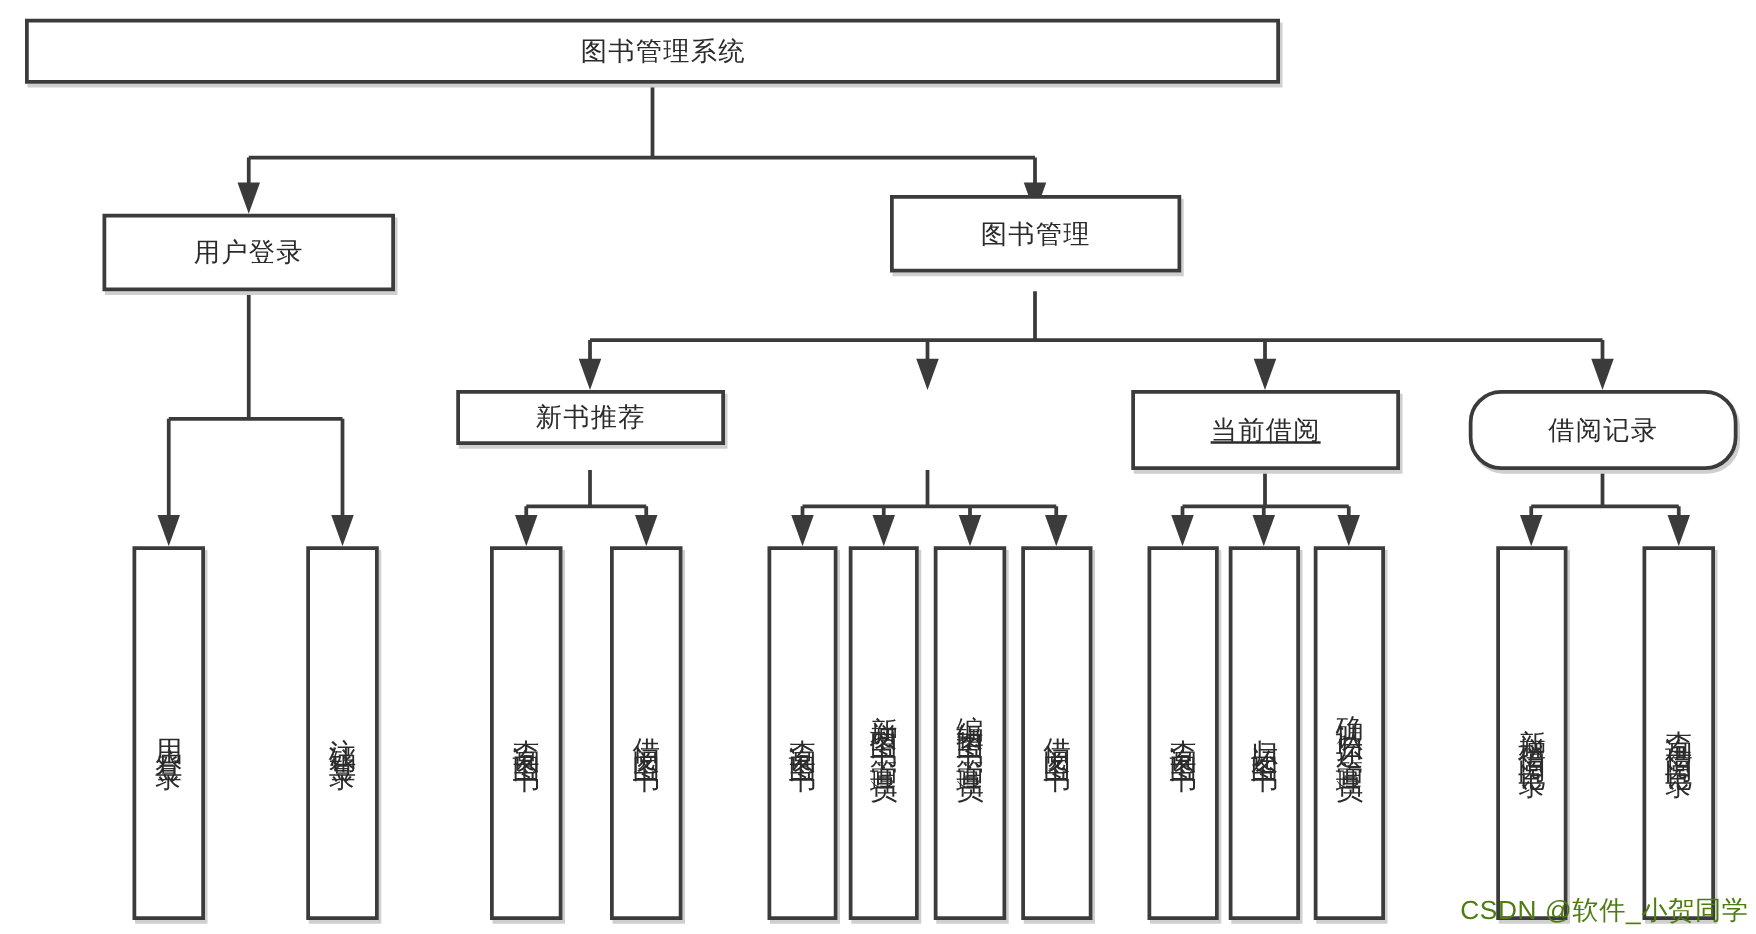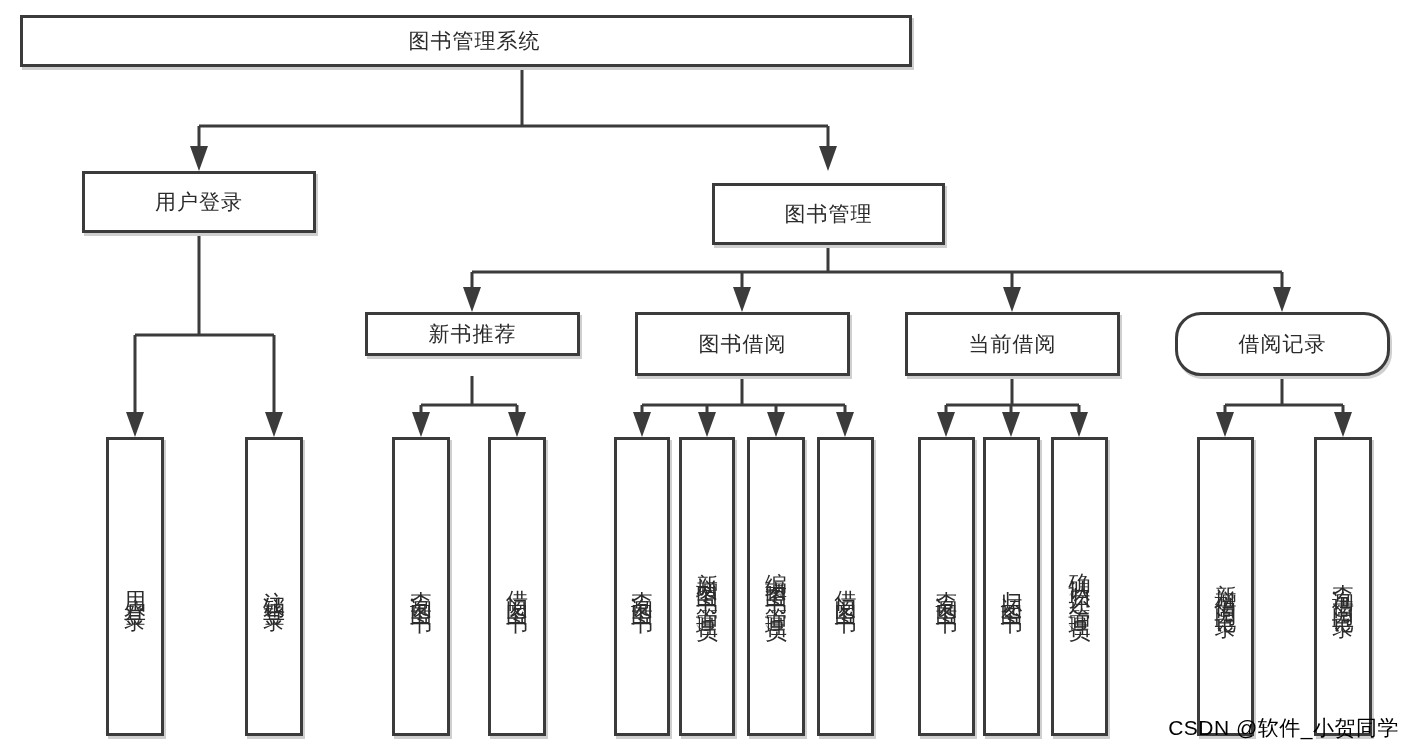--- a/index.html
+++ b/index.html
@@ -42,32 +42,32 @@
     writing-mode: vertical-lr;
     font-size: 22px;
     letter-spacing: 7px;
     line-height: 1;
   }
   .watermark {
     position: absolute;
     right: 6px;
     bottom: 5px;
     font-size: 21px;
-    color: #000000;
+    color: #4d7c0f;
     letter-spacing: 0.5px;
     white-space: nowrap;
   }
 
   
-  #n-root          { left: 20px;   top: 15px;  width: 892px; height: 52px; padding-left: 17px; }
+  #n-root          { left: 20px;   top: 15px;  width: 1004px; height: 52px; padding-left: 17px; }
   #n-user-login    { left: 82px;   top: 171px; width: 234px;  height: 62px; }
-  #n-book-mgmt     { left: 712px;  top: 183px; width: 233px;  height: 62px; }
+  #n-book-mgmt     { left: 712px;  top: 156px; width: 233px;  height: 62px; }
   #n-new-books     { left: 365px;  top: 312px; width: 215px;  height: 44px; }
   #n-book-borrow   { left: 635px;  top: 312px; width: 215px;  height: 64px; }
-  #n-current-borrow{ left: 905px;  top: 312px; width: 215px;  height: 64px; }
+  #n-current-borrow{ left: 905px;  top: 312px; width: 215px;  height: 64px; text-decoration: underline; }
   #n-borrow-records{ left: 1175px; top: 312px; width: 215px;  height: 64px; border-radius: 26px; }
 
   .leaf { top: 437px; height: 299px; }
   #n-ul-login      { left: 106px;  width: 58px; }
   #n-ul-logout     { left: 245px;  width: 58px; }
   #n-nb-query      { left: 392px;  width: 58px; }
   #n-nb-borrow     { left: 488px;  width: 58px; }
   #n-bb-query      { left: 614px;  width: 56px; }
   #n-bb-add        { left: 679px;  width: 56px; }
   #n-bb-edit       { left: 747px;  width: 58px; }
@@ -115,21 +115,20 @@
       <polygon points="1334,412 1352,412 1343,437"></polygon>
     </g>
   </svg>
 
   <div class="box h" id="n-root">图书管理系统</div>
 
   <div class="box h" id="n-user-login">用户登录</div>
   <div class="box h" id="n-book-mgmt">图书管理</div>
 
   <div class="box h" id="n-new-books">新书推荐</div>
-  <div class="box h" id="n-book-borrow">图书借阅</div>
   <div class="box h" id="n-current-borrow">当前借阅</div>
   <div class="box h" id="n-borrow-records">借阅记录</div>
 
   <div class="box v leaf" id="n-ul-login">用户登录</div>
   <div class="box v leaf" id="n-ul-logout">注销登录</div>
   <div class="box v leaf" id="n-nb-query">查询图书</div>
   <div class="box v leaf" id="n-nb-borrow">借阅图书</div>
   <div class="box v leaf" id="n-bb-query">查询图书</div>
   <div class="box v leaf" id="n-bb-add">新增图书（管理员）</div>
   <div class="box v leaf" id="n-bb-edit">编辑图书（管理员）</div>

